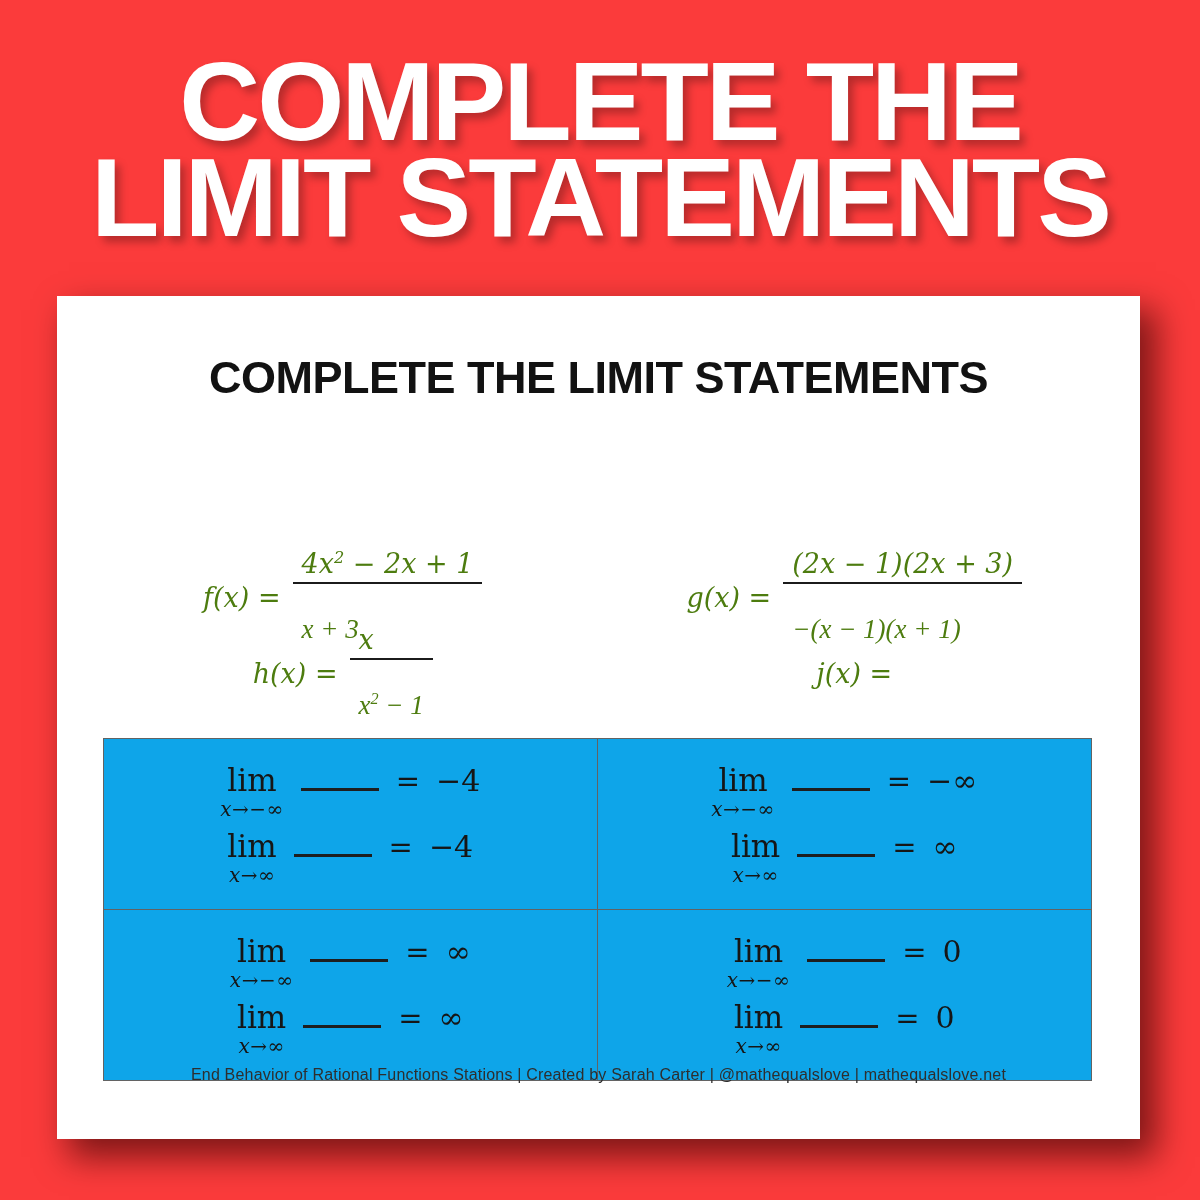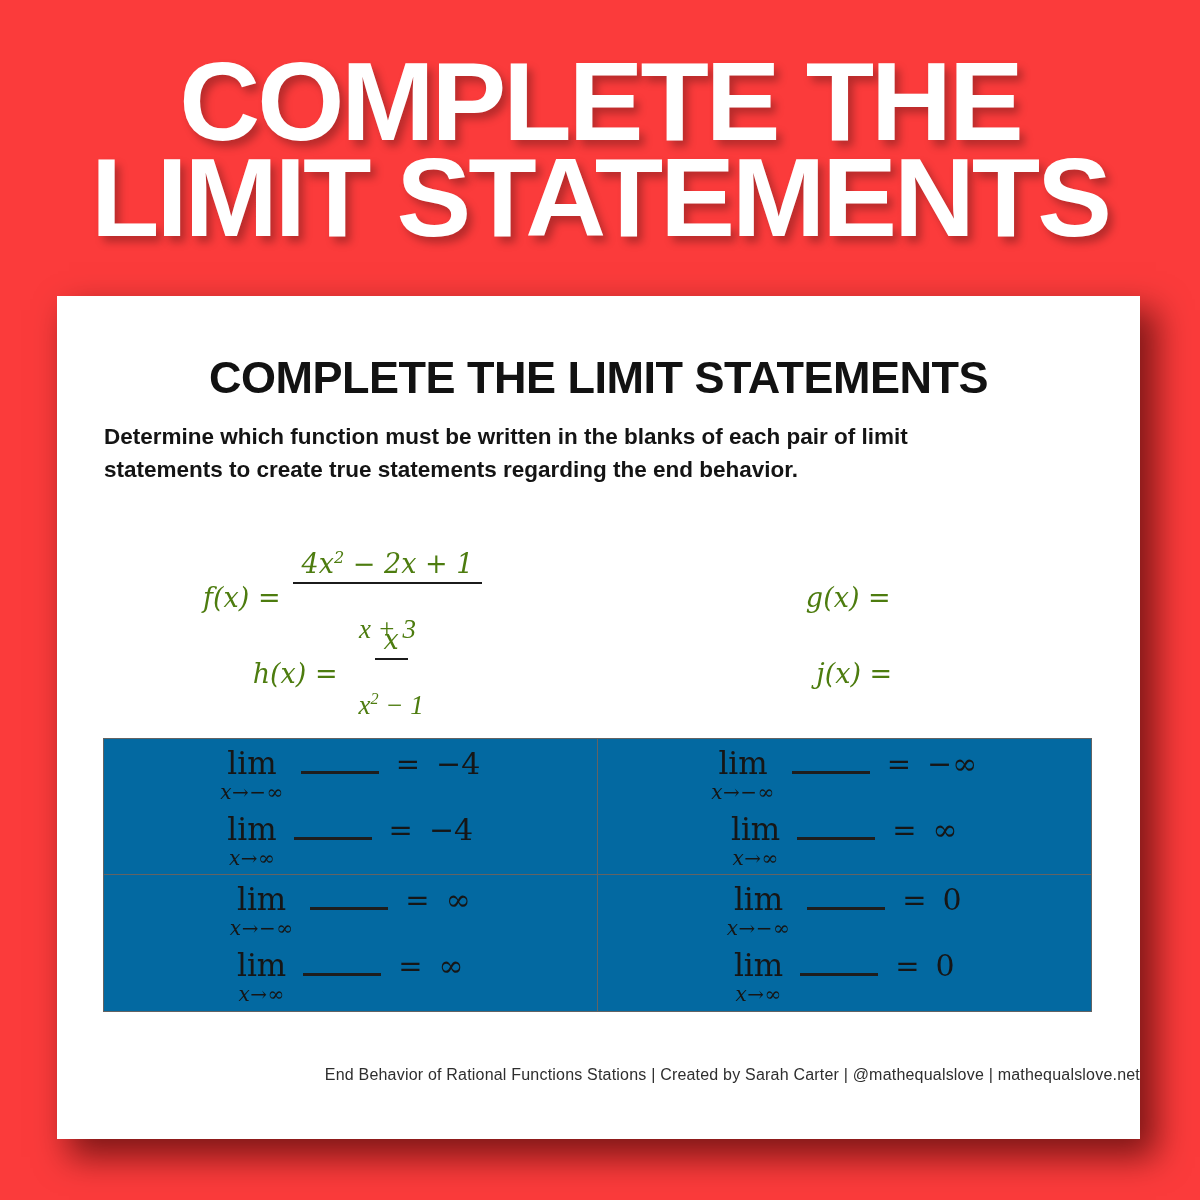--- a/index.html
+++ b/index.html
@@ -59,37 +59,37 @@
   }
   .formula {
     display:flex; align-items:center;
     font-family:"DejaVu Serif", serif;
     font-style:italic;
     font-size:27px; color:#4d7c0f;
     white-space:nowrap;
   }
   .formula sup { font-size:0.6em; font-style:italic; }
   .frac {
-    display:inline-flex; flex-direction:column; align-items:center;
+    display:inline-flex; flex-direction:column; 
     margin-left:12px; line-height:1.25;gap:16px;
   }
   .frac .num {
     border-bottom:2px solid #1b1b1b;
     padding:0 9px 1px 9px;
   }
   .frac .den { padding:13px 9px 0 9px;font-family:Liberation Serif, serif; }
 
   
   .limit-table {
-    position:absolute; left:46px; top:442px; width:989px; height:274px;
+    position:absolute; left:46px; top:442px; width:989px; height:343px;
     display:grid;
     grid-template-columns:1fr 1fr;
     grid-template-rows:1fr 1fr;
     border:1.5px solid #636363;
-    background:#0369a1;
+    background:#0ea5e9;
   }
   .cell {
     display:flex; flex-direction:column;
     justify-content:center; align-items:center;
     gap:10px;
   }
   .cell.b-right  { border-right:1.5px solid #636363; }
   .cell.b-bottom { border-bottom:1.5px solid #636363; }
 
   .limit-row {
@@ -108,55 +108,53 @@
     display:inline-block; width:78px; height:0;
     border-bottom:3px solid #1e1e1e;
     margin:0 17px;
   }
   .eq  { font-size:29px; margin-right:16px; }
   .val { font-size:30px; }
 
   
   .footer {
     position:absolute; top:770px; left:0; width:100%;
-    text-align:right;
+    text-align:center;
     font-size:16px; color:#2e2e2e;
     letter-spacing:0.2px;
   }
 </style>
 </head>
 <body>
 
 <div class="banner">
   <div class="banner-line">COMPLETE THE</div>
   <div class="banner-line">LIMIT STATEMENTS</div>
 </div>
 
 <div class="page">
 
   <div class="ws-title">COMPLETE THE LIMIT STATEMENTS</div>
 
-  <div class="ws-instructions">
-    <div>Determine which function must be written in the blanks of each pair of limit</div>
-    <div>statements to create true statements regarding the end behavior.</div>
-  </div>
 
   <div class="functions">
 
     <div class="formula">
       <span>f(x) =</span>
       <span class="frac">
         <span class="num"><span>4x</span><sup>2</sup><span> − 2x + 1</span></span>
         <span class="den"><span>x + 3</span><sup></sup><span></span></span>
       </span>
     </div>
 
     <div class="formula">
       <span>g(x) =</span>
       <span class="frac">
+        <span class="num"><span>(2x − 1)(2x + 3)</span><sup></sup><span></span></span>
+        <span class="den"><span>−(x − 1)(x + 1)</span><sup></sup><span></span></span>
       </span>
     </div>
 
     <div class="formula">
       <span>h(x) =</span>
       <span class="frac">
         <span class="num"><span>x</span><sup></sup><span></span></span>
         <span class="den"><span>x</span><sup>2</sup><span> − 1</span></span>
       </span>
     </div>

